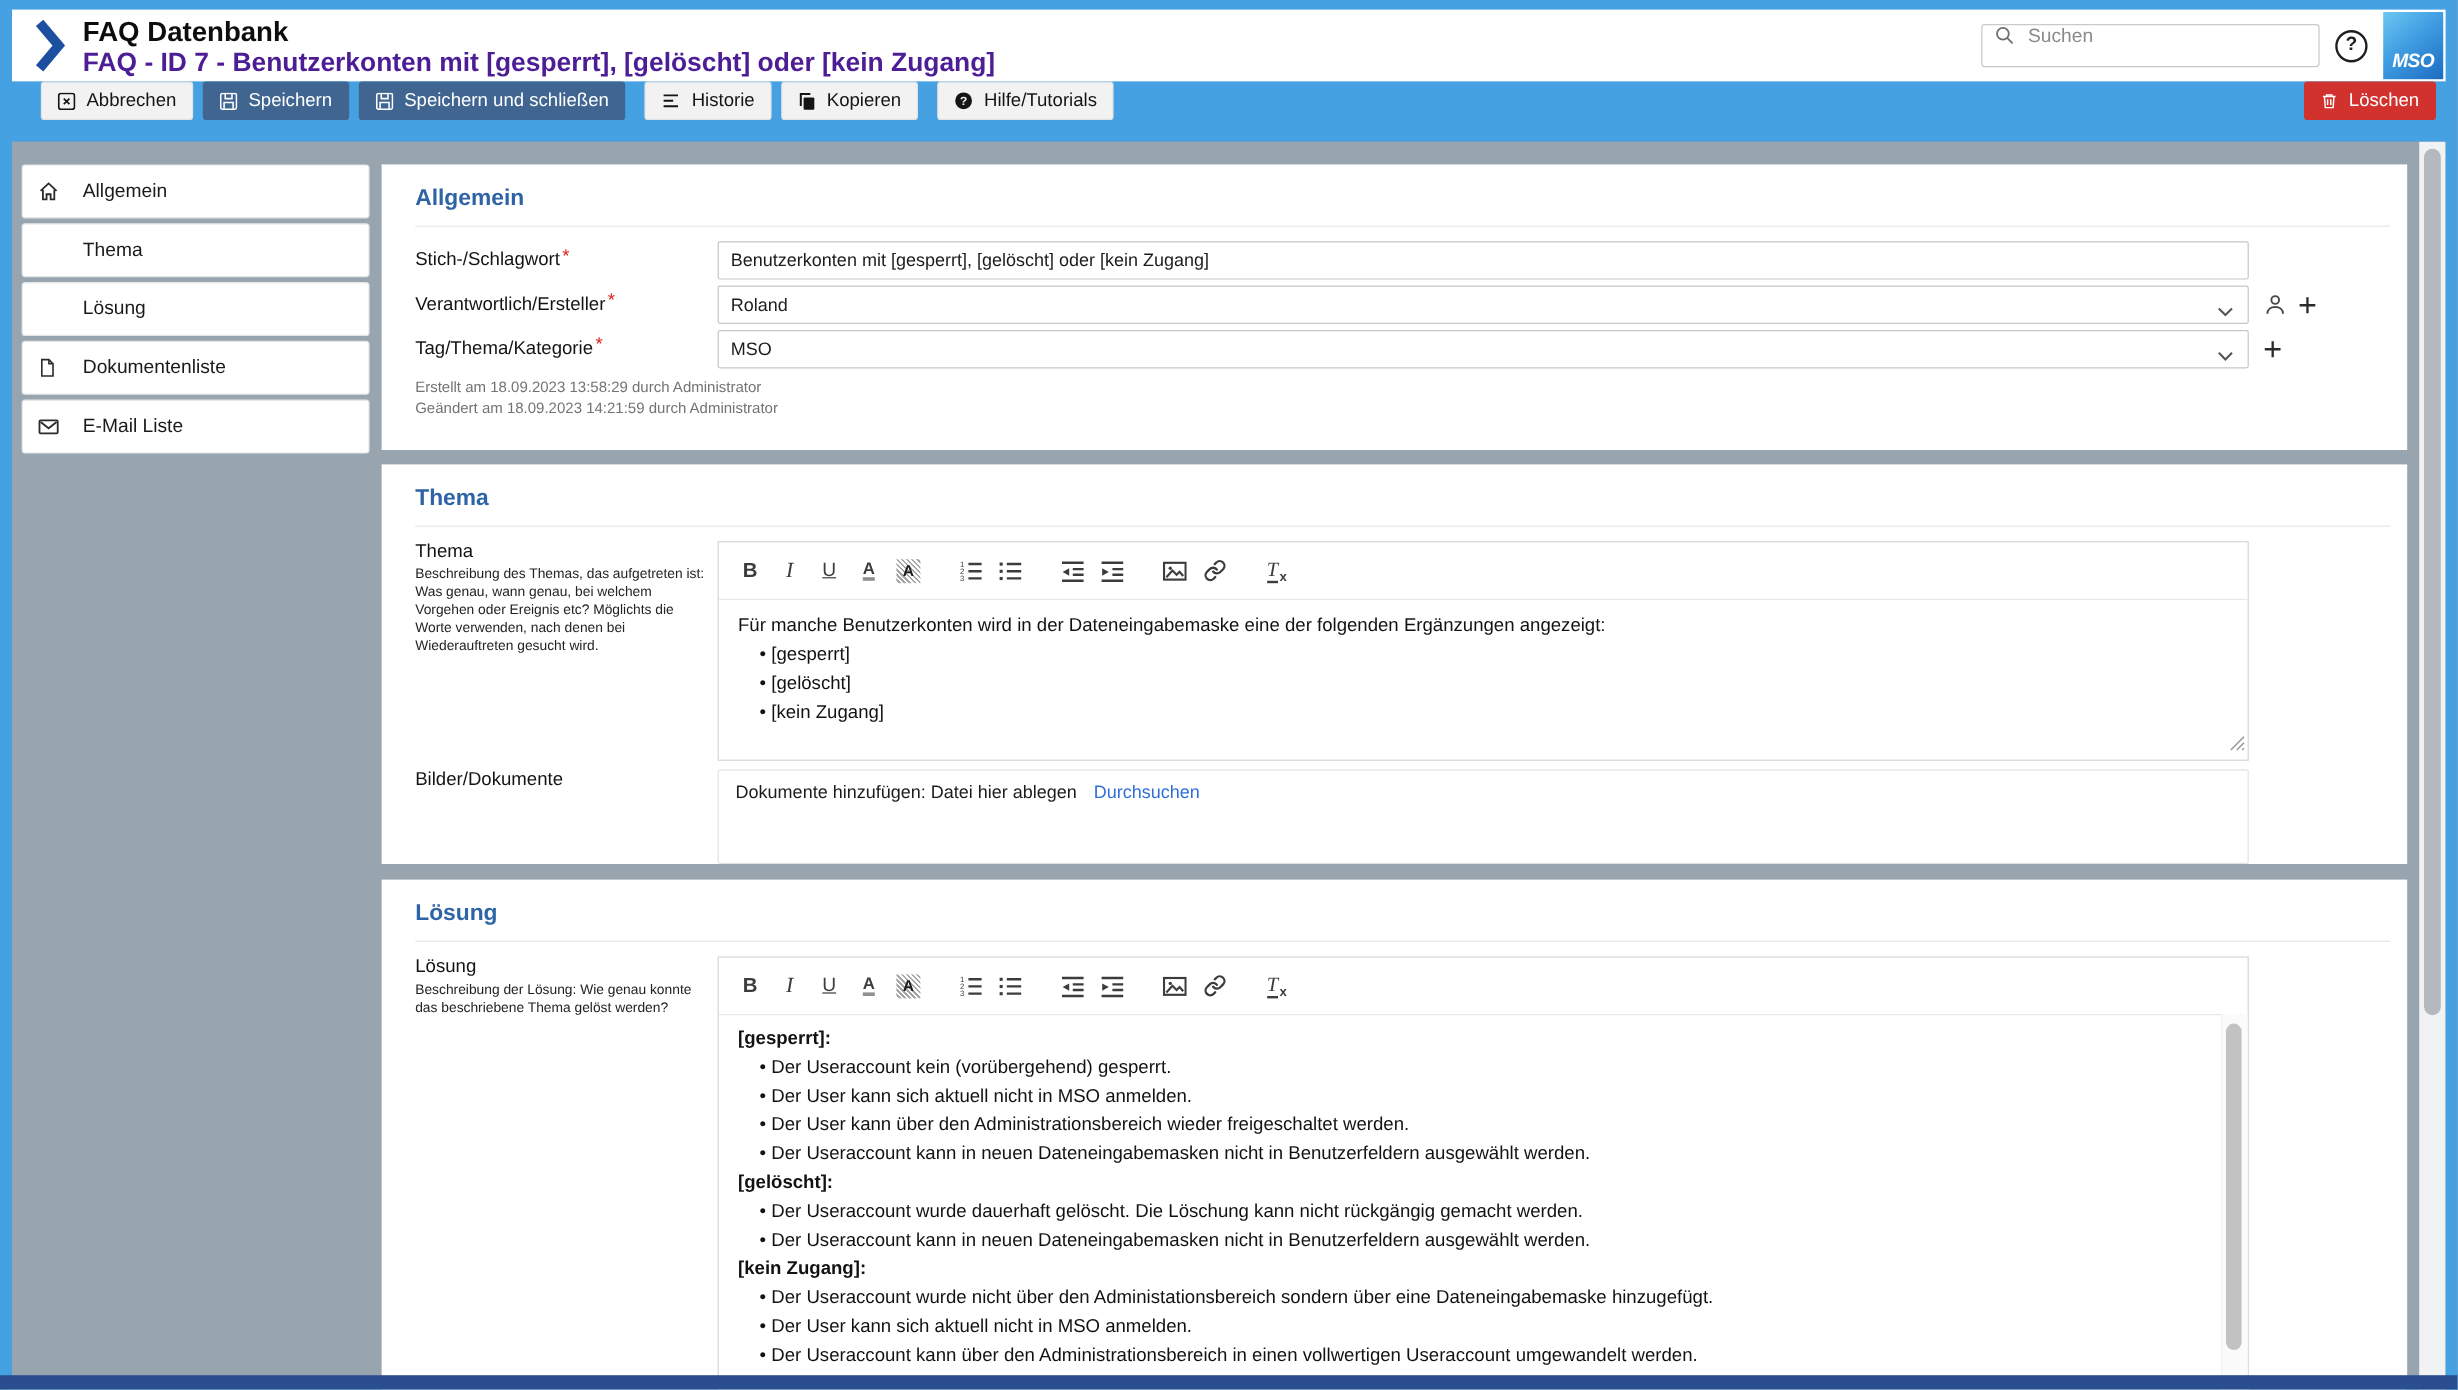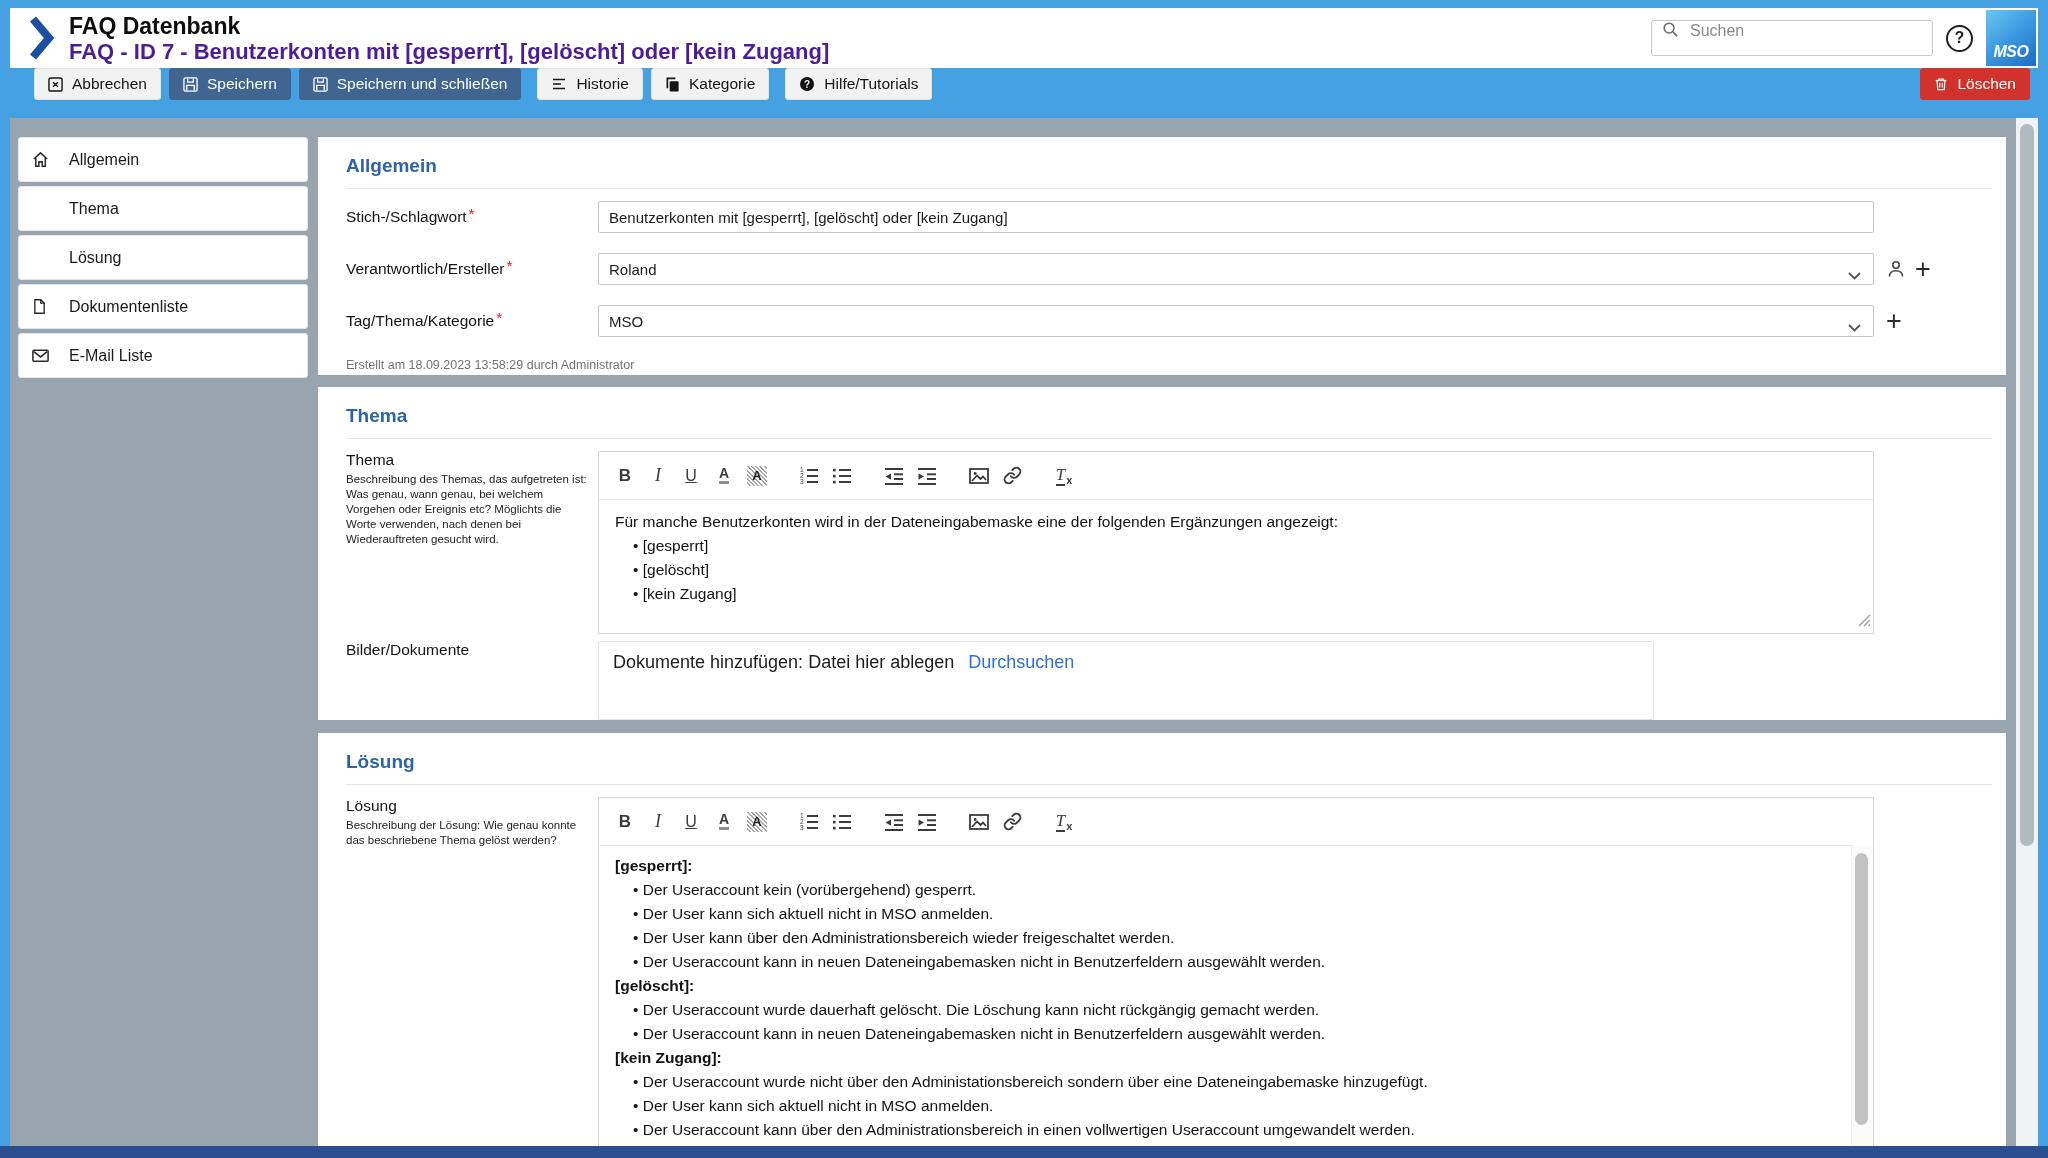--- a/index.html
+++ b/index.html
@@ -37,21 +37,21 @@
 
   .content{width:1688px;flex:none;display:flex;flex-direction:column}
   .panel{background:#fff;padding:14px 14px 12px 28px;box-sizing:border-box;overflow:hidden}
   .panel-allgemein{height:241px}
   .panel-thema{height:337px;margin-top:12px}
   .panel-loesung{height:430px;margin-top:13px}
   h2{font-size:19px;font-weight:700;color:#2e64a6;margin:4px 0 0}
   .hdiv{height:1px;background:#e7e7e7;margin:11px 0 12px}
 
   
-  .frow{display:flex;align-items:center;margin-bottom:20px}
+  .frow{display:flex;align-items:center;margin-bottom:5px}
   .flabel{width:252px;flex:none;font-size:15.5px;color:#141414}
   .req{color:#e02020;margin-left:2px;position:relative;top:-3px}
   .fctl{display:flex;align-items:center}
   .txt,.sel{width:1276px;height:32px;border:1px solid #c6c6c6;border-radius:2px;font-size:15px;color:#1c1c1c;box-sizing:border-box;background:#fff}
   .txt{padding:0 10px;font-family:inherit;outline:none}
   .sel{display:flex;align-items:center;padding:0 34px 0 10px;position:relative;cursor:pointer}
   .sel .chev{position:absolute;right:12px;top:12px}
   .after{display:flex;align-items:center;gap:9px;margin-left:12px}
   .plus{font-size:27px;font-weight:300;color:#2b2b2b;line-height:20px;cursor:pointer}
   .meta{margin-top:8px;font-size:12.5px;color:#737373;line-height:17px}
@@ -70,21 +70,21 @@
   .econtent ul, .editor ul{list-style:none;margin:0;padding:0}
   .econtent li, .editor li{padding-left:18px}
   .econtent li::before, .editor li::before{content:"• "}
   .th-content{height:133px;box-sizing:border-box;overflow:hidden}
   .lo-content{height:312px;box-sizing:border-box;overflow:hidden}
   .lsec-title{font-weight:700}
   .grip{position:absolute;right:2px;bottom:2px}
   .vscroll{position:absolute;top:47px;right:0;bottom:0;width:21px;background:#fbfbfb;border-left:1px solid #efefef}
   .vthumb{position:absolute;top:8px;left:3px;width:13px;height:272px;background:#c2c2c2;border-radius:7px}
 
-  .dropzone{width:1056px;height:79px;border:1px solid #e3e3e3;border-radius:2px;box-sizing:border-box;padding:10px 14px;font-size:18px;color:#1c1c1c;background:#fff}
+  .dropzone{width:1276px;height:79px;border:1px solid #e3e3e3;border-radius:2px;box-sizing:border-box;padding:10px 14px;font-size:15px;color:#1c1c1c;background:#fff}
   .dz-link{color:#2f6fd6;margin-left:14px;cursor:pointer;text-decoration:none}
 
   
   .g-b{font-weight:800;font-size:17px}
   .g-i{font-family:"Liberation Serif",serif;font-style:italic;font-size:18px}
   .g-u{font-size:16px;text-decoration:underline}
   .g-a{font-size:14px;font-weight:700;border-bottom:3px solid #8f8f8f;line-height:13px;padding-bottom:1px}
   .g-hl{width:20px;height:20px;display:flex;align-items:center;justify-content:center;background:repeating-linear-gradient(45deg,#ffffff 0 1.5px,#a6a6a6 1.5px 3px);font-size:13px;font-weight:700;color:#1c1c1c}
   .g-tx i{font-family:"Liberation Serif",serif;font-size:17px;border-bottom:2px solid #3c3c3c;padding-bottom:0px}
   .g-x{font-size:11px;font-weight:700;margin-left:1px;vertical-align:-4px}
@@ -162,21 +162,21 @@
         </span>
       <span>Historie</span>
     </button>
     <button class="tbtn light">
       <span class="tic">
           <svg viewBox="0 0 16 16" width="15" height="15">
             <rect x="5" y="4.5" width="9.5" height="11" rx="1" fill="#141414"></rect>
             <path d="M11 1.5 H2.5 V12" fill="none" stroke="#141414" stroke-width="1.8"></path>
           </svg>
         </span>
-      <span>Kategorie</span>
+      <span>Kopieren</span>
     </button>
     <button class="tbtn light ml">
       <span class="tic">
           <svg viewBox="0 0 16 16" width="16" height="16">
             <circle cx="8" cy="8" r="7" fill="#141414"></circle>
             <text x="8" y="11.5" text-anchor="middle" font-size="10" font-weight="bold" fill="#f2f2f2" font-family="sans-serif">?</text>
           </svg>
         </span>
       <span>Hilfe/Tutorials</span>
     </button>

